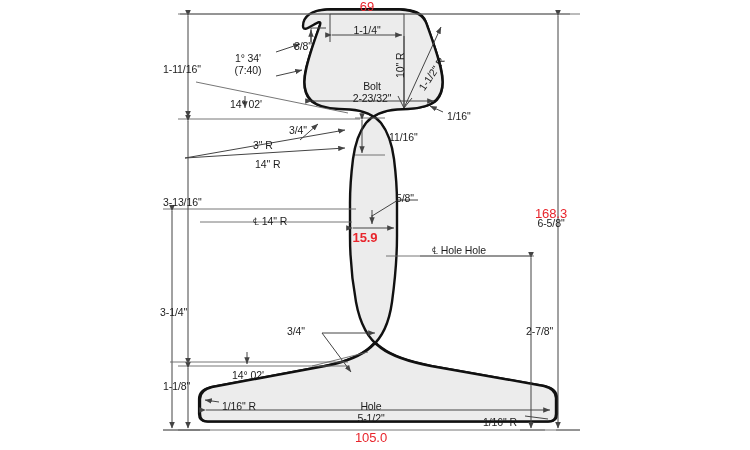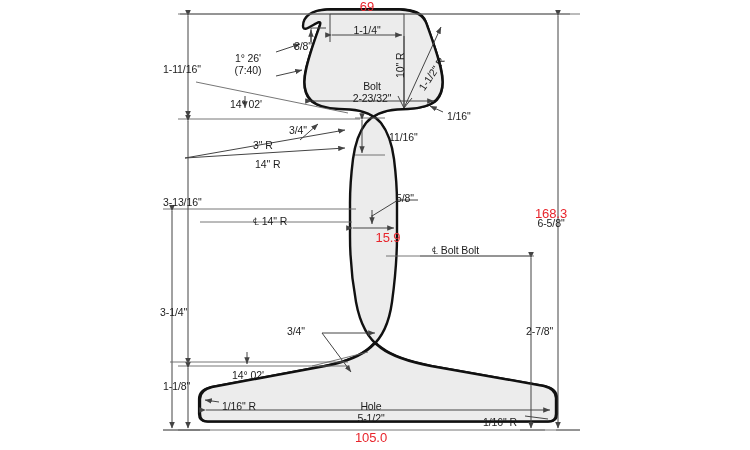--- a/index.html
+++ b/index.html
@@ -347,21 +347,21 @@
     <line x1="163" y1="430" x2="580" y2="430" stroke="#666" stroke-width="0.9"></line>
   </svg>
 
   <div class="lbl red ctr" style="left:367px; top:-1px;">69</div>
 
   <div class="lbl ctr" style="left:367px; top:24px;">1-1/4"</div>
 
   <div class="lbl" style="left:294px; top:40px;">3/8"</div>
 
   <div class="lbl two-line" style="left:248px; top:52px;">
-    <div>1° 26'</div>
+    <div>1° 34'</div>
     <div>(7:40)</div>
   </div>
 
   <div class="lbl rot90" style="left:394px; top:78px;">10" R</div>
 
   <div class="lbl rot52" style="left:416px; top:86px;">1-1/2" R</div>
 
   <div class="lbl two-line" style="left:372px; top:80px;">
     <div>Bolt</div>
     <div>2-23/32"</div>
@@ -383,25 +383,25 @@
 
   <div class="lbl" style="left:163px; top:196px;">3-13/16"</div>
 
   <div class="lbl" style="left:253px; top:215px;">
     <span>℄</span>
     <span>14" R</span>
   </div>
 
   <div class="lbl" style="left:396px; top:192px;">5/8"</div>
 
-  <div class="lbl red ctr" style="left:388px; top:230px;">15.9</div>
+  <div class="lbl red ctr" style="left:365px; top:230px;font-weight:bold;">15.9</div>
 
   <div class="lbl" style="left:432px; top:244px;">
     <span>℄</span>
-    <span>Bolt Bolt</span>
+    <span>Hole Hole</span>
   </div>
 
   <div class="lbl red ctr" style="left:551px; top:206px;">168.3</div>
 
   <div class="lbl ctr" style="left:551px; top:217px;">6-5/8"</div>
 
   <div class="lbl" style="left:526px; top:325px;">2-7/8"</div>
 
   <div class="lbl" style="left:160px; top:306px;">3-1/4"</div>
 

